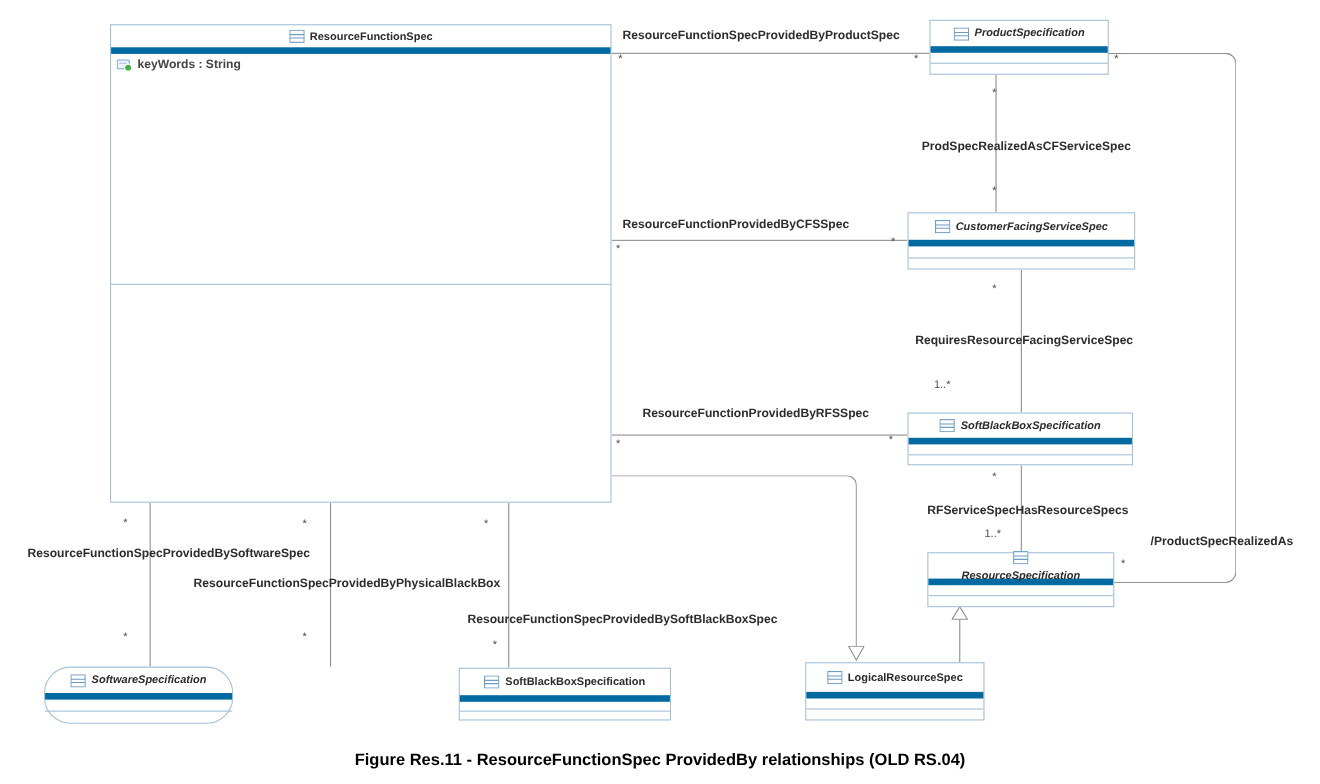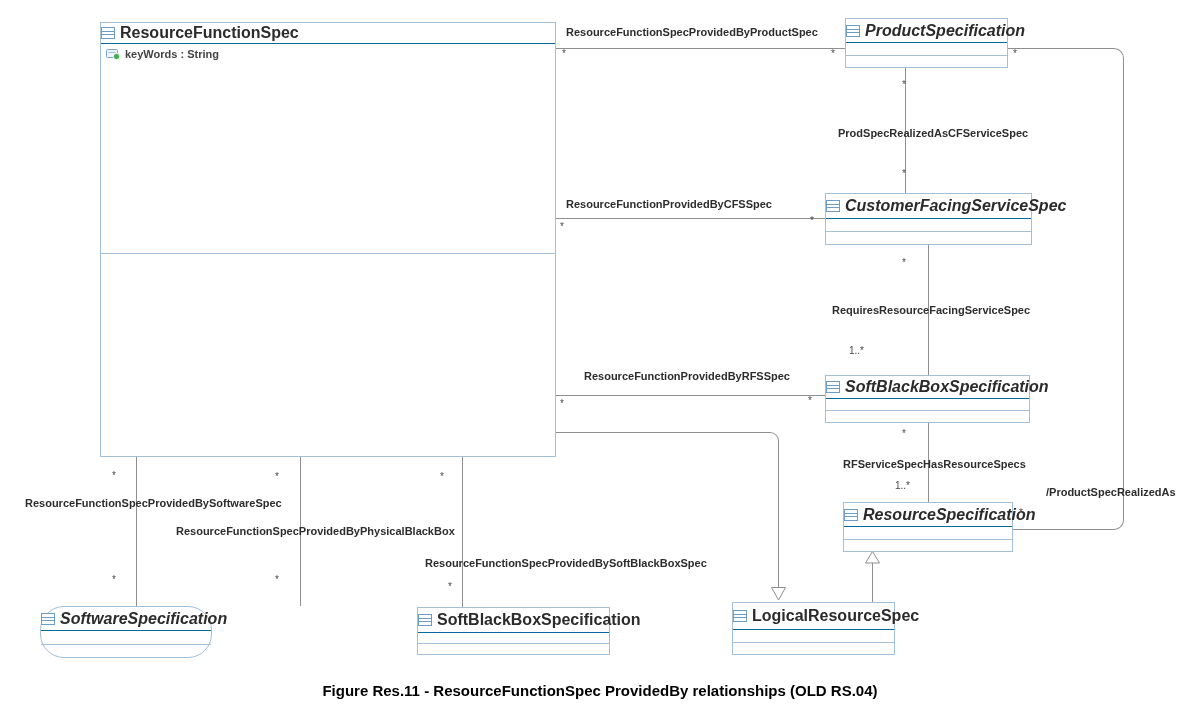--- a/index.html
+++ b/index.html
@@ -9,22 +9,22 @@
   .hline{position:absolute;border-top:1px solid #8f8f8f;height:0;}
   .vline{position:absolute;border-left:1px solid #8f8f8f;width:0;}
   .loop-right{position:absolute;border-top:1px solid #8f8f8f;border-right:1px solid #8f8f8f;
               border-bottom:1px solid #8f8f8f;border-radius:0 10px 10px 0;}
   .gen-elbow{position:absolute;border-top:1px solid #8f8f8f;border-right:1px solid #8f8f8f;
              border-top-right-radius:9px;}
   .tri{position:absolute;}
   
   .uml-class{position:absolute;box-sizing:border-box;background:#fff;border:1px solid #a3c0da;
              display:flex;flex-direction:column;z-index:3;}
-  .uml-hdr{display:flex;align-items:center;gap:5px;
-           border-bottom:1px solid #0369a1;font-weight:bold;font-size:16px;color:#2b2b2b;
+  .uml-hdr{display:flex;align-items:center;justify-content:center;gap:5px;
+           border-bottom:6px solid #0369a1;font-weight:bold;font-size:10px;color:#2b2b2b;
            flex:0 0 auto;}
   .italic .uml-title{font-style:italic;}
   .uml-comp{flex:1 1 auto;border-bottom:1px solid #a3c0da;}
   .uml-comp:last-child{border-bottom:none;}
   .attr-row{display:flex;align-items:center;gap:4px;padding:4px 0 0 5px;
             font-size:11px;color:#444;font-weight:bold;}
   .cicon{display:inline-flex;flex:0 0 auto;}
   
   .rel-label{position:absolute;font-size:11px;font-weight:bold;color:#2d2d2d;
              white-space:nowrap;z-index:4;}
@@ -126,21 +126,21 @@
             <line x1="0.5" y1="7.5" x2="13.5" y2="7.5" stroke="#6d9cc4"></line>
           </svg>
       </span>
       <span class="uml-title">SoftBlackBoxSpecification</span>
     </div>
     <div class="uml-comp"></div>
     <div class="uml-comp"></div>
   </div>
 
   <div class="uml-class italic" style="left:843px;top:502px;width:170px;height:50px;">
-    <div class="uml-hdr" style="height:23px;">
+    <div class="uml-hdr" style="height:23px;flex-direction:column;">
       <span class="cicon">
         <svg width="14" height="12">
             <rect x="0.5" y="0.5" width="13" height="11" fill="#fdfdfd" stroke="#6d9cc4"></rect>
             <line x1="0.5" y1="4.5" x2="13.5" y2="4.5" stroke="#6d9cc4"></line>
             <line x1="0.5" y1="7.5" x2="13.5" y2="7.5" stroke="#6d9cc4"></line>
           </svg>
       </span>
       <span class="uml-title">ResourceSpecification</span>
     </div>
     <div class="uml-comp"></div>

